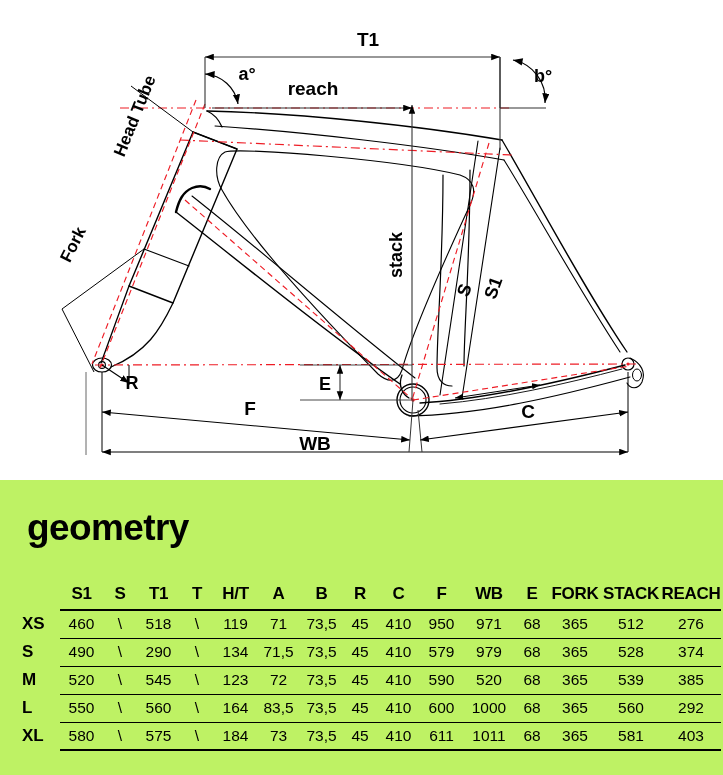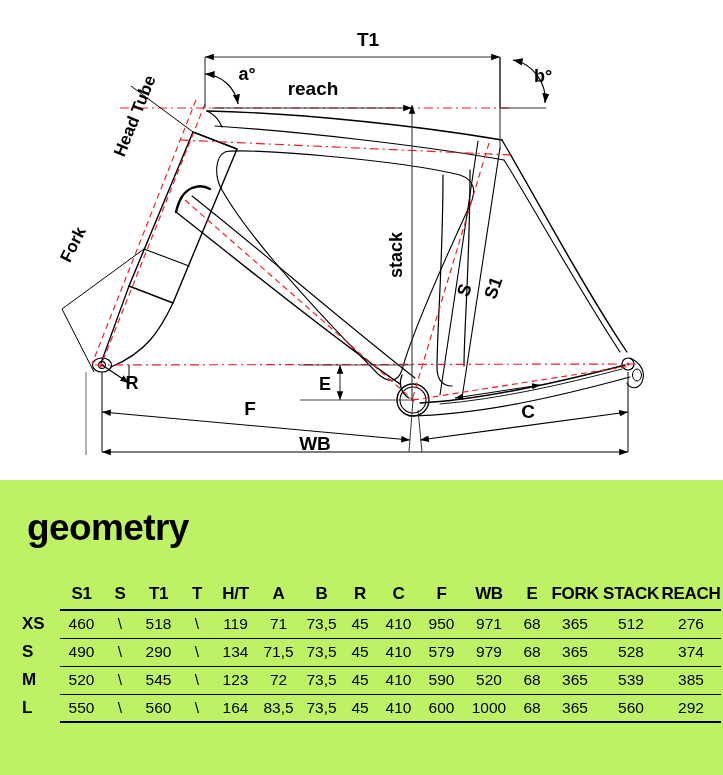--- a/index.html
+++ b/index.html
@@ -412,17 +412,35 @@
             <td>73,5</td>
             <td>45</td>
             <td>410</td>
             <td>600</td>
             <td>1000</td>
             <td>68</td>
             <td>365</td>
             <td>560</td>
             <td>292</td>
           </tr>
+          <tr>
+            <td class="size-cell">XL</td>
+            <td>580</td>
+            <td>\</td>
+            <td>575</td>
+            <td>\</td>
+            <td>184</td>
+            <td>73</td>
+            <td>73,5</td>
+            <td>45</td>
+            <td>410</td>
+            <td>611</td>
+            <td>1011</td>
+            <td>68</td>
+            <td>365</td>
+            <td>581</td>
+            <td>403</td>
+          </tr>
         </tbody>
     </table>
   </div>
 
 </div>
 
 </body></html>

